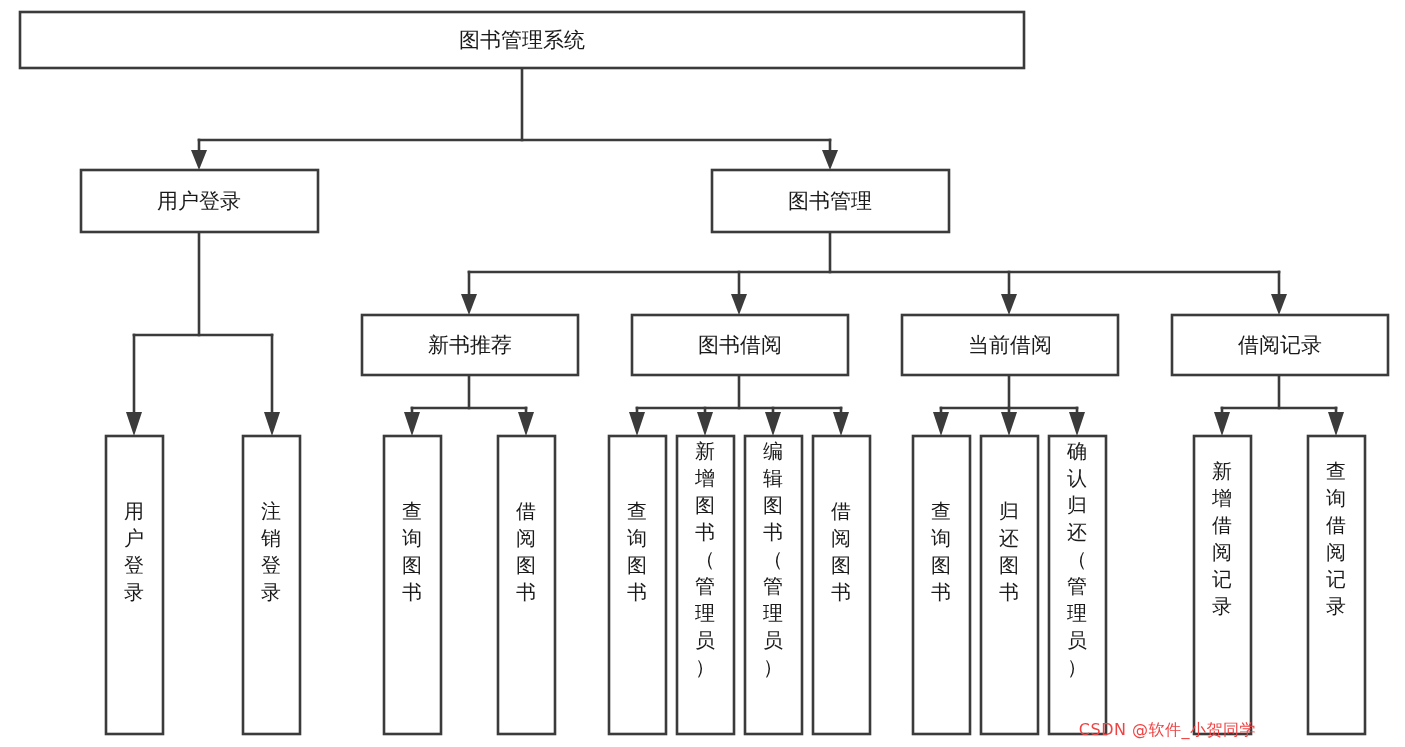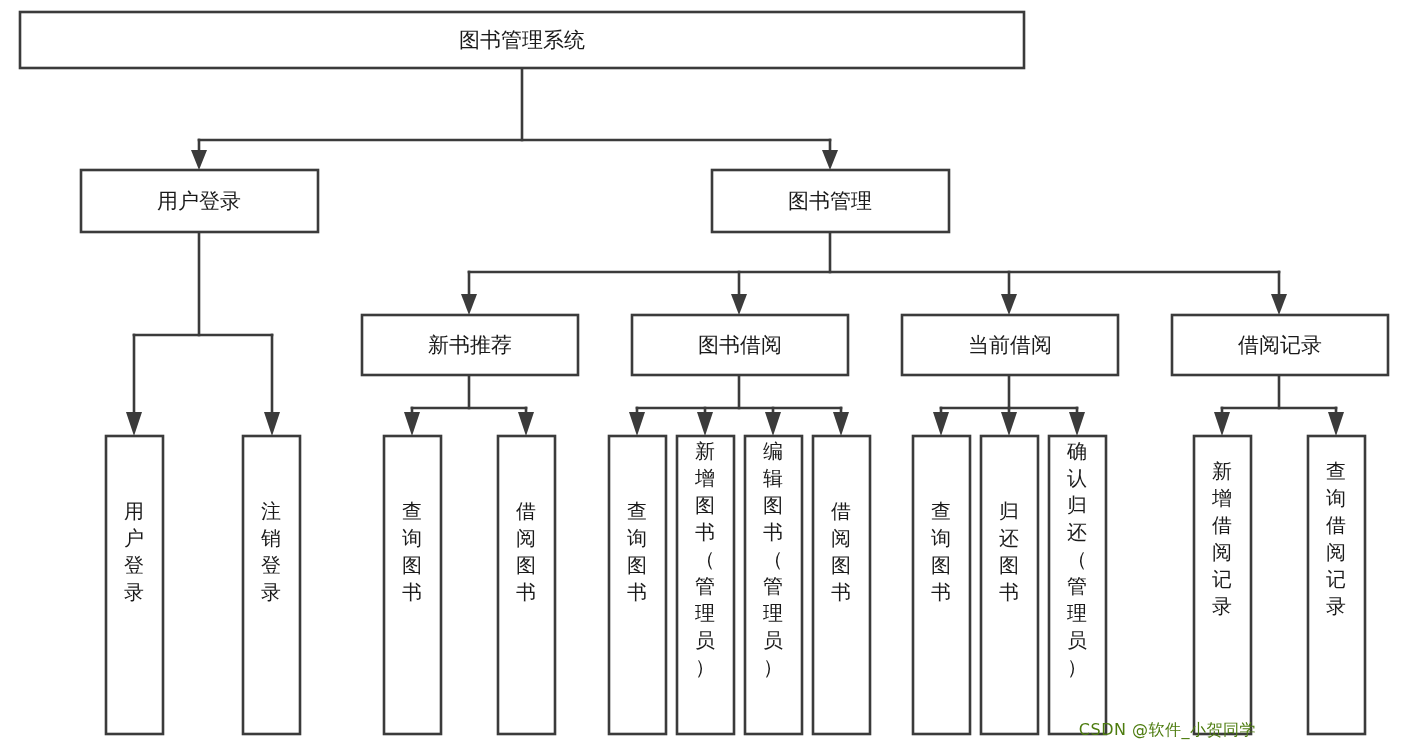--- a/index.html
+++ b/index.html
@@ -52,21 +52,21 @@
     font-size: 20px;
     fill: #1a1a1a;
     text-anchor: middle;
   }
   .watermark {
     position: absolute;
     right: 14px;
     bottom: 6px;
     font-family: "DejaVu Sans", "Liberation Sans", sans-serif;
     font-size: 16px;
-    color: #4d7c0f;
+    color: #ef4444;
     letter-spacing: 0.5px;
     white-space: nowrap;
     user-select: none;
   }
 </style>
 </head>
 <body>
 
 <div id="diagram-root">
 

